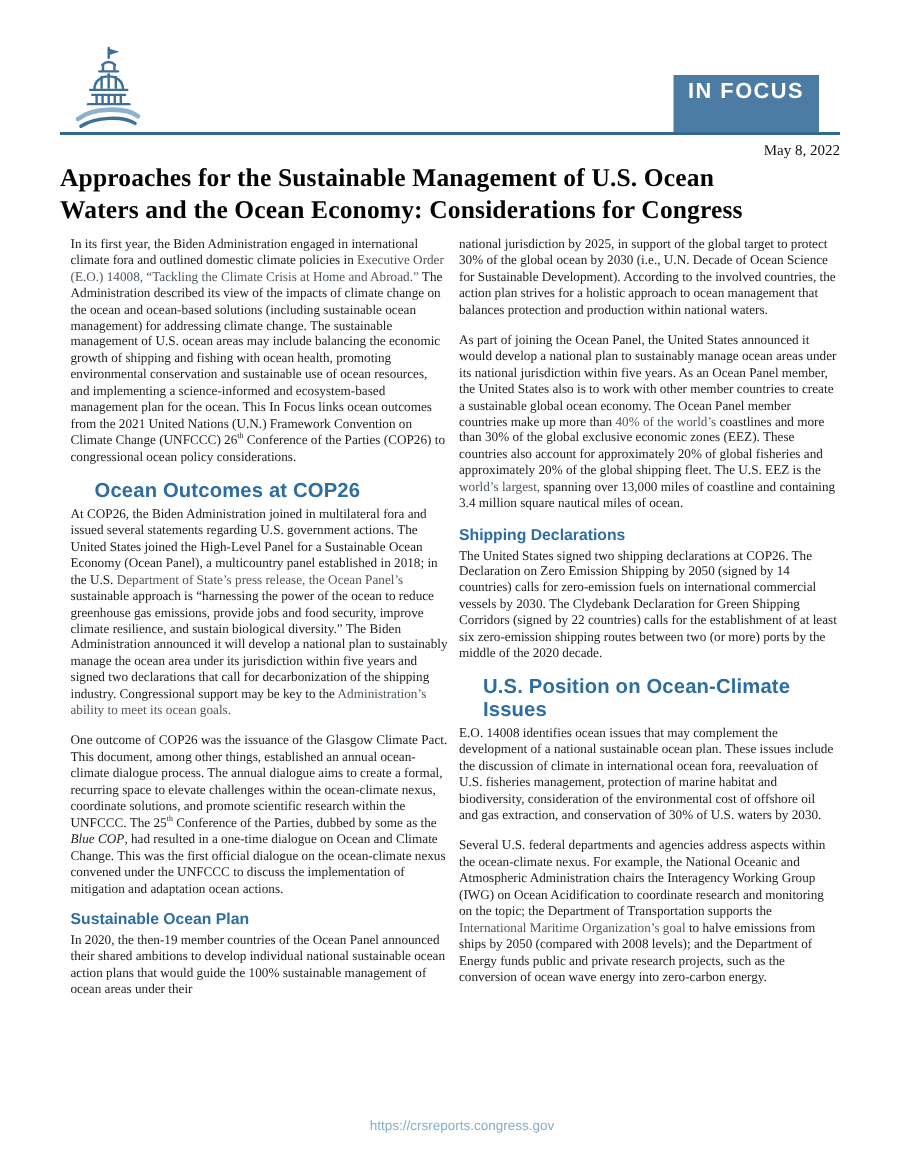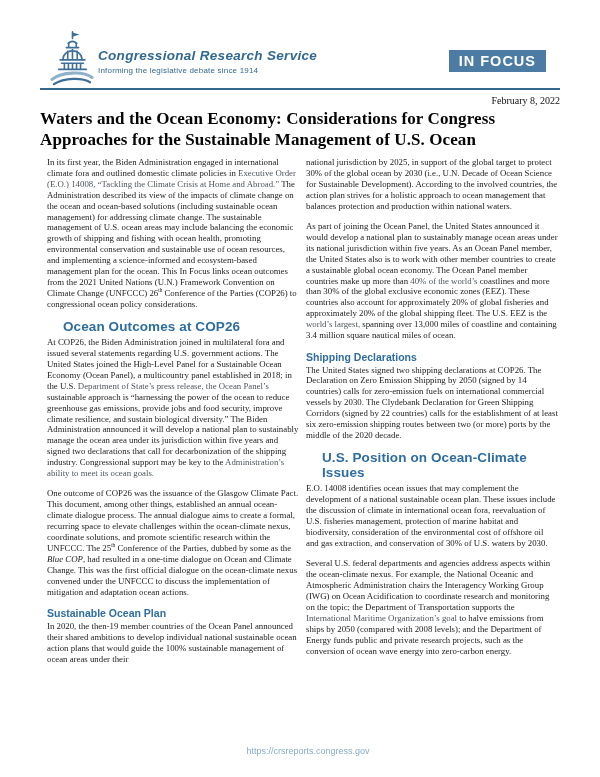--- a/index.html
+++ b/index.html
@@ -6,21 +6,21 @@
   body{font-family:"Liberation Serif",serif;color:#1c1c1c;position:relative;}
   .page{position:absolute;inset:0;background:#ffffff;}
 
   
   .header{position:absolute;top:28px;left:40px;right:40px;height:58px;}
   .logo{position:absolute;left:10px;top:2px;width:44px;height:57px;}
   .orgblock{position:absolute;left:58px;top:20px;}
   .orgname{font:italic 700 13.5px "Liberation Sans",sans-serif;color:var(--brand-blue,#33688f);letter-spacing:.3px;}
   .tagline{font:400 8px "Liberation Sans",sans-serif;color:var(--brand-blue,#33688f);margin-top:2.5px;letter-spacing:.2px;}
   .badge{position:absolute;right:14px;top:22px;background:var(--badge-bg,#4c7ca3);color:#fff;
-         font:700 14.5px "Liberation Sans",sans-serif;letter-spacing:1px;padding:3px 10px 3px;}
+         font:700 14.5px "Liberation Sans",sans-serif;letter-spacing:1px;padding:3px 10px 20px;}
   .rule{position:absolute;top:88px;left:40px;right:40px;height:2px;background:var(--brand-blue,#33688f);}
 
   
   .date{position:absolute;top:95px;right:40px;font:400 10px "Liberation Serif",serif;color:#111;}
   .title{position:absolute;top:108px;left:40px;right:40px;
          font:700 17px "Liberation Serif",serif;line-height:21px;color:#050505;letter-spacing:.1px;}
 
   
   .columns{position:absolute;top:157px;left:47px;width:512px;display:flex;gap:7px;}
   .col{width:252px;font-size:8.8px;line-height:10.9px;text-align:left;}
@@ -61,34 +61,30 @@
           <line x1="19.2" y1="35.5" x2="19.2" y2="41"></line>
           <line x1="23.5" y1="35.5" x2="23.5" y2="41"></line>
           <line x1="27.8" y1="35.5" x2="27.8" y2="41"></line>
           <line x1="32" y1="35.5" x2="32" y2="41"></line>
           <line x1="9" y1="41.5" x2="38" y2="41.5"></line>
         </g>
         <path d="M2 52 C12 43.5 36 43.5 44 50" fill="none" stroke="#8fb1c9" stroke-width="3.2" stroke-linecap="round"></path>
         <path d="M4 57 C15 50 34 50 42 55" fill="none" stroke="#3f6f98" stroke-width="2.4" stroke-linecap="round"></path>
       </svg>
     </div>
-    <div class="orgblock">
-      <div class="orgname">Congressional Research Service</div>
-      <div class="tagline">Informing the legislative debate since 1914</div>
-    </div>
     <div class="badge">IN FOCUS</div>
   </div>
 
   <div class="rule"></div>
 
-  <div class="date">February 8, 2022</div>
+  <div class="date">May 8, 2022</div>
 
   <div class="title">
+    <div>Approaches for the Sustainable Management of U.S. Ocean</div>
     <div>Waters and the Ocean Economy: Considerations for Congress</div>
-    <div>Approaches for the Sustainable Management of U.S. Ocean</div>
   </div>
 
   <div class="columns">
     <div class="col">
         <p><span>In its first year, the Biden Administration engaged in international climate fora and outlined domestic climate policies in </span><span class="muted">Executive Order (E.O.) 14008, “Tackling the Climate Crisis at Home and Abroad.”</span><span> The Administration described its view of the impacts of climate change on the ocean and ocean-based solutions (including sustainable ocean management) for addressing climate change. The sustainable management of U.S. ocean areas may include balancing the economic growth of shipping and fishing with ocean health, promoting environmental conservation and sustainable use of ocean resources, and implementing a science-informed and ecosystem-based management plan for the ocean. This In Focus links ocean outcomes from the 2021 United Nations (U.N.) Framework Convention on Climate Change (UNFCCC) 26</span><sup>th</sup><span> Conference of the Parties (COP26) to congressional ocean policy considerations.</span></p>
         <h2>Ocean Outcomes at COP26</h2>
         <p><span>At COP26, the Biden Administration joined in multilateral fora and issued several statements regarding U.S. government actions. The United States joined the High-Level Panel for a Sustainable Ocean Economy (Ocean Panel), a multicountry panel established in 2018; in the U.S. </span><span class="muted">Department of State’s press release, the Ocean Panel’s</span><span> sustainable approach is “harnessing the power of the ocean to reduce greenhouse gas emissions, provide jobs and food security, improve climate resilience, and sustain biological diversity.” The Biden Administration announced it will develop a national plan to sustainably manage the ocean area under its jurisdiction within five years and signed two declarations that call for decarbonization of the shipping industry. Congressional support may be key to the </span><span class="muted">Administration’s ability to meet its ocean goals.</span></p>
         <p><span>One outcome of COP26 was the issuance of the Glasgow Climate Pact. This document, among other things, established an annual ocean-climate dialogue process. The annual dialogue aims to create a formal, recurring space to elevate challenges within the ocean-climate nexus, coordinate solutions, and promote scientific research within the UNFCCC. The 25</span><sup>th</sup><span> Conference of the Parties, dubbed by some as the </span><i>Blue COP</i><span>, had resulted in a one-time dialogue on Ocean and Climate Change. This was the first official dialogue on the ocean-climate nexus convened under the UNFCCC to discuss the implementation of mitigation and adaptation ocean actions.</span></p>
         <h3>Sustainable Ocean Plan</h3>
         <p><span>In 2020, the then-19 member countries of the Ocean Panel announced their shared ambitions to develop individual national sustainable ocean action plans that would guide the 100% sustainable management of ocean areas under their</span></p>

